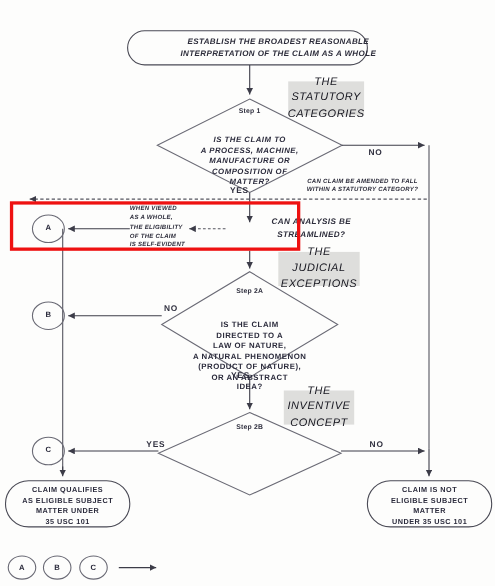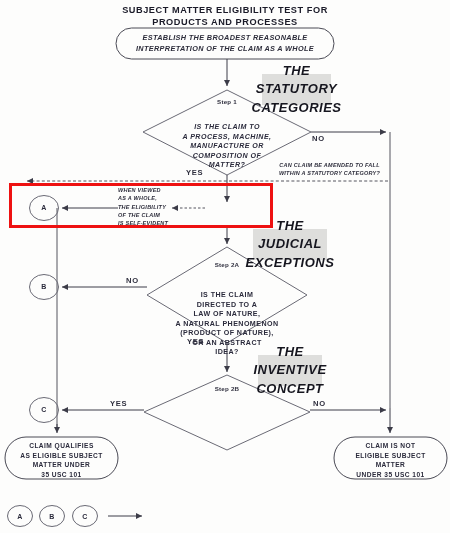--- a/index.html
+++ b/index.html
@@ -43,55 +43,57 @@
     color: #1a1a28;
     line-height: 1.35;
   }
   .oval-text {
     font-size: 7.3px;
     font-style: italic;
     font-weight: bold;
     letter-spacing: 0.35px;
     color: #2c2c3a;
     line-height: 1.45;
+    padding-left: 28px;
   }
   .diamond-text {
     font-size: 7.1px;
     font-weight: bold;
     letter-spacing: 0.45px;
     color: #2b2b3c;
     line-height: 1.35;
   }
   .step-label {
     font-size: 6.2px;
     font-weight: bold;
     letter-spacing: 0.2px;
     color: #30303f;
   }
   .gray-box {
     position: absolute;
     background: #dededc;
     color: #16161f;
-    font-size: 13px;
+    font-size: 10px;
     font-style: italic;
-    font-weight: bold;
+    font-weight: normal;
     text-align: center;
     letter-spacing: 0.5px;
     line-height: 1.42;
     display: flex;
     align-items: center;
     justify-content: center;
     white-space: pre-line;
   }
   .branch-label {
     position: absolute;
     font-size: 7.6px;
     font-weight: bold;
     letter-spacing: 0.7px;
     color: #30303f;
+    margin-left: 23px;
   }
   .note-italic {
     position: absolute;
     font-size: 5.5px;
     font-style: italic;
     font-weight: bold;
     letter-spacing: 0.25px;
     color: #2e2e3c;
     line-height: 1.45;
     white-space: pre-line;
@@ -190,22 +192,20 @@
       <ellipse cx="44" cy="287" rx="14.5" ry="12.5" stroke="#6a6a75"></ellipse>
       <ellipse cx="44" cy="410" rx="14.5" ry="12.5" stroke="#6a6a75"></ellipse>
 
       <ellipse cx="20" cy="516" rx="12.5" ry="10.5" stroke="#6a6a75"></ellipse>
       <ellipse cx="52" cy="516" rx="12.5" ry="10.5" stroke="#6a6a75"></ellipse>
       <ellipse cx="85" cy="516" rx="12.5" ry="10.5" stroke="#6a6a75"></ellipse>
       <line x1="108" y1="516" x2="142" y2="516" stroke="#3c3c48" marker-end="url(#arrH)"></line>
     </g>
   </svg>
 
-  <div class="tx title" style="left:60px; top:4px; width:330px;">SUBJECT MATTER ELIGIBILITY TEST FOR
-PRODUCTS AND PROCESSES</div>
 
   <div class="tx oval-text" style="left:116px; top:33px; width:218px;">ESTABLISH  THE  BROADEST  REASONABLE
 INTERPRETATION  OF  THE  CLAIM  AS  A  WHOLE</div>
 
   <div class="tx step-label" style="left:167px; top:98px; width:120px;">Step 1</div>
   <div class="tx diamond-text" style="left:152px; top:123px; width:150px;font-style:italic;">IS  THE  CLAIM  TO
 A  PROCESS,  MACHINE,
 MANUFACTURE  OR
 COMPOSITION  OF
 MATTER?</div>
@@ -213,20 +213,22 @@
   <div class="gray-box" style="left:262px; top:74px; width:69px; height:31px;">THE
 STATUTORY
 CATEGORIES</div>
 
   <div class="branch-label" style="left:312px; top:134px;">NO</div>
   <div class="branch-label" style="left:186px; top:168px;">YES</div>
 
   <div class="note-italic" style="left:262px; top:162px; width:135px; text-align:center;">CAN  CLAIM  BE  AMENDED  TO  FALL
 WITHIN  A  STATUTORY  CATEGORY?</div>
 
+  <div class="tx oval-text" style="left:205px; top:197px; width:100px; font-size:7.4px;">CAN  ANALYSIS  BE
+STREAMLINED?</div>
 
   <div class="note-italic" style="left:118px; top:186px; width:56px; text-align:left; line-height:1.5;">WHEN  VIEWED
 AS  A  WHOLE,
 THE  ELIGIBILITY
 OF  THE  CLAIM
 IS  SELF-EVIDENT</div>
 
   <div class="conn-letter" style="left:34px; top:204px; width:20px;">A</div>
   <div class="conn-letter" style="left:34px; top:283px; width:20px;">B</div>
   <div class="conn-letter" style="left:34px; top:406px; width:20px;">C</div>

